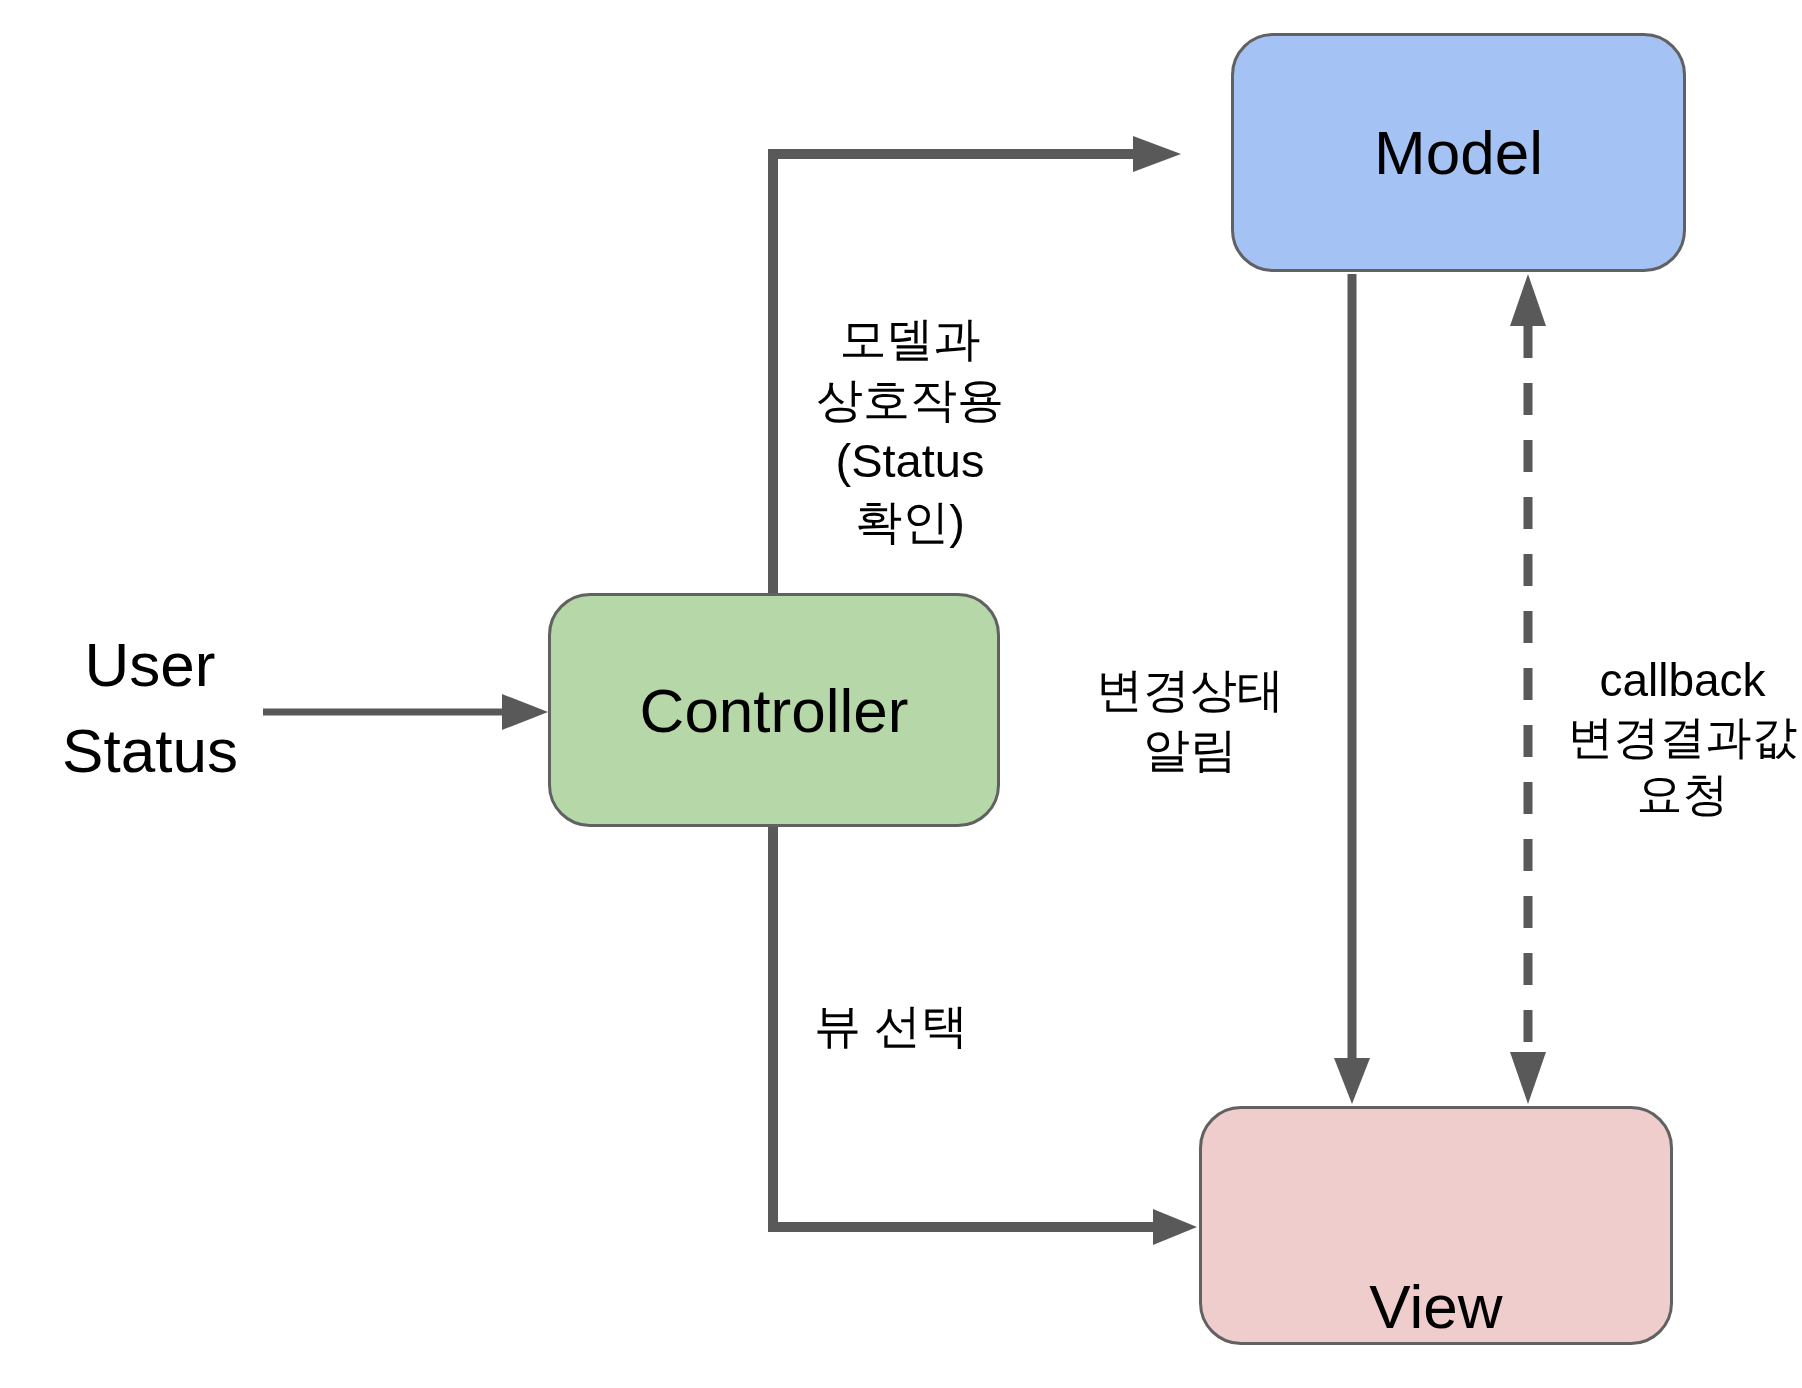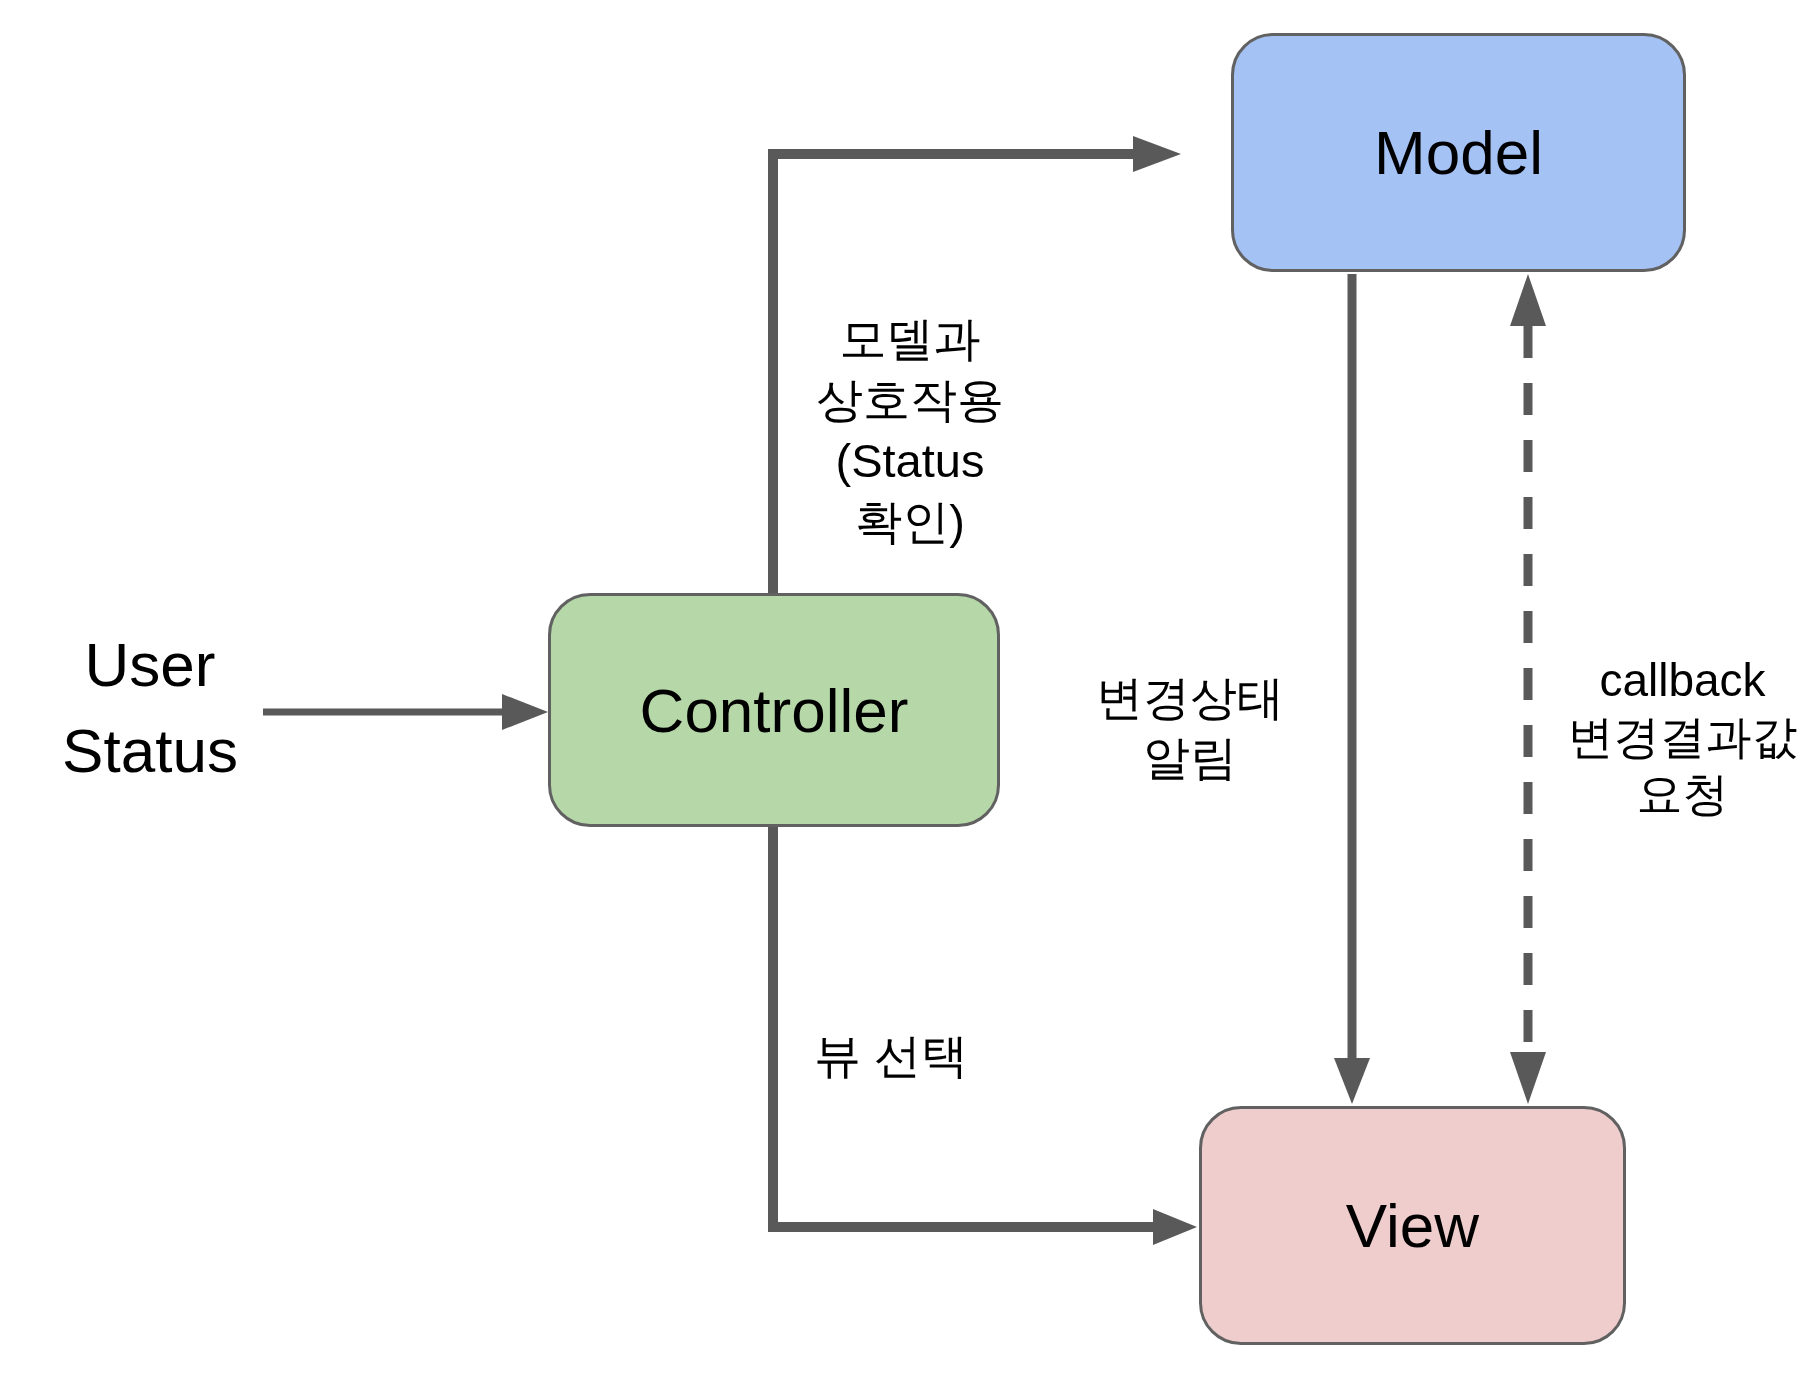--- a/index.html
+++ b/index.html
@@ -15,32 +15,32 @@
     position:absolute;
     border:3px solid #616161;
     border-radius:42px;
     display:flex;align-items:center;justify-content:center;
     box-sizing:border-box;
     color:#000;
     font-size:62px;
   }
   #node-model{left:1183px;top:33px;width:455px;height:239px;}
   #node-controller{left:548px;top:593px;width:452px;height:234px;}
-  #node-view{left:1199px;top:1106px;width:427px;height:239px;}
+  #node-view{left:1199px;top:1106px;width:474px;height:239px;align-items:flex-end;}
   .annotation{
     position:absolute;
     color:#000;
     text-align:center;
     white-space:pre-line;
   }
   #label-user-input{left:30px;top:622px;width:240px;font-size:62px;line-height:1.38;}
   #label-ctrl-model{left:770px;top:308px;width:280px;font-size:47px;line-height:1.3;}
-  #label-model-view{left:1060px;top:660px;width:260px;font-size:47px;line-height:1.28;margin-top:8px;}
+  #label-model-view{left:1060px;top:660px;width:260px;font-size:47px;line-height:1.28;}
   #label-callback{left:1560px;top:652px;width:245px;font-size:46px;line-height:1.24;}
-  #label-view-select{left:770px;top:995px;width:242px;font-size:47px;line-height:1.3;margin-top:30px;}
+  #label-view-select{left:770px;top:995px;width:242px;font-size:47px;line-height:1.3;}
 </style>
 </head>
 <body>
 
 <div id="canvas">
 
   <svg class="connector-layer" viewBox="0 0 1802 1388" xmlns="http://www.w3.org/2000/svg">
 
     <path d="M263,712 H502" stroke="#595959" stroke-width="7" fill="none"></path>
     <polygon points="548,712 502,694 502,730" fill="#595959"></polygon>

